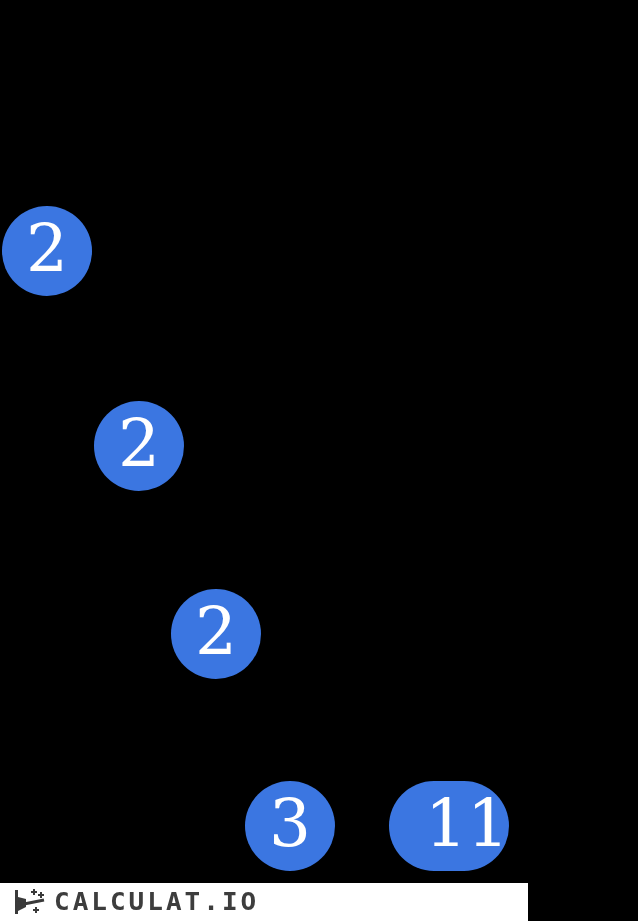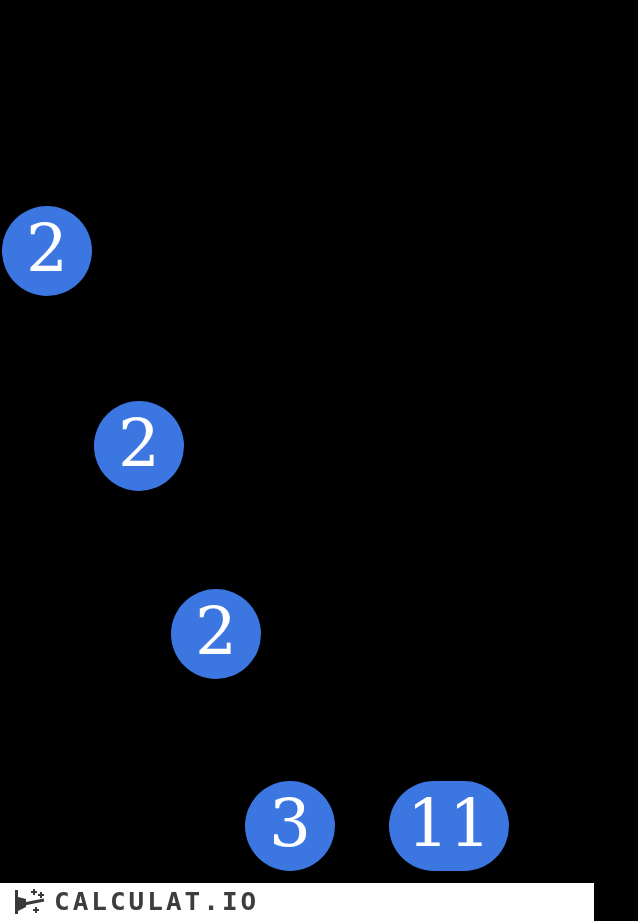--- a/index.html
+++ b/index.html
@@ -28,27 +28,27 @@
     color: #FFFFFF;
     font-size: 66px;
     line-height: 1;
     font-family: "DejaVu Serif", serif;
     transform: translateY(-2px);
   }
   .node-1 { left: 2px;   top: 206px; width: 90px; }
   .node-2 { left: 94px;  top: 401px; width: 90px; }
   .node-3 { left: 171px; top: 589px; width: 90px; }
   .node-4 { left: 245px; top: 781px; width: 90px; }
-  .node-5 { left: 389px; top: 781px; width: 120px; }
+  .node-5 { left: 389px; top: 781px; width: 120px; justify-content: flex-end; }
 
   .footer {
     position: absolute;
     left: 0;
     top: 883px;
-    width: 594px;
+    width: 528px;
     height: 38px;
     background: #FFFFFF;
     display: flex;
     align-items: center;
   }
   .logo-icon {
     display: inline-flex;
     margin-left: 13px;
     margin-right: 5px;
   }

